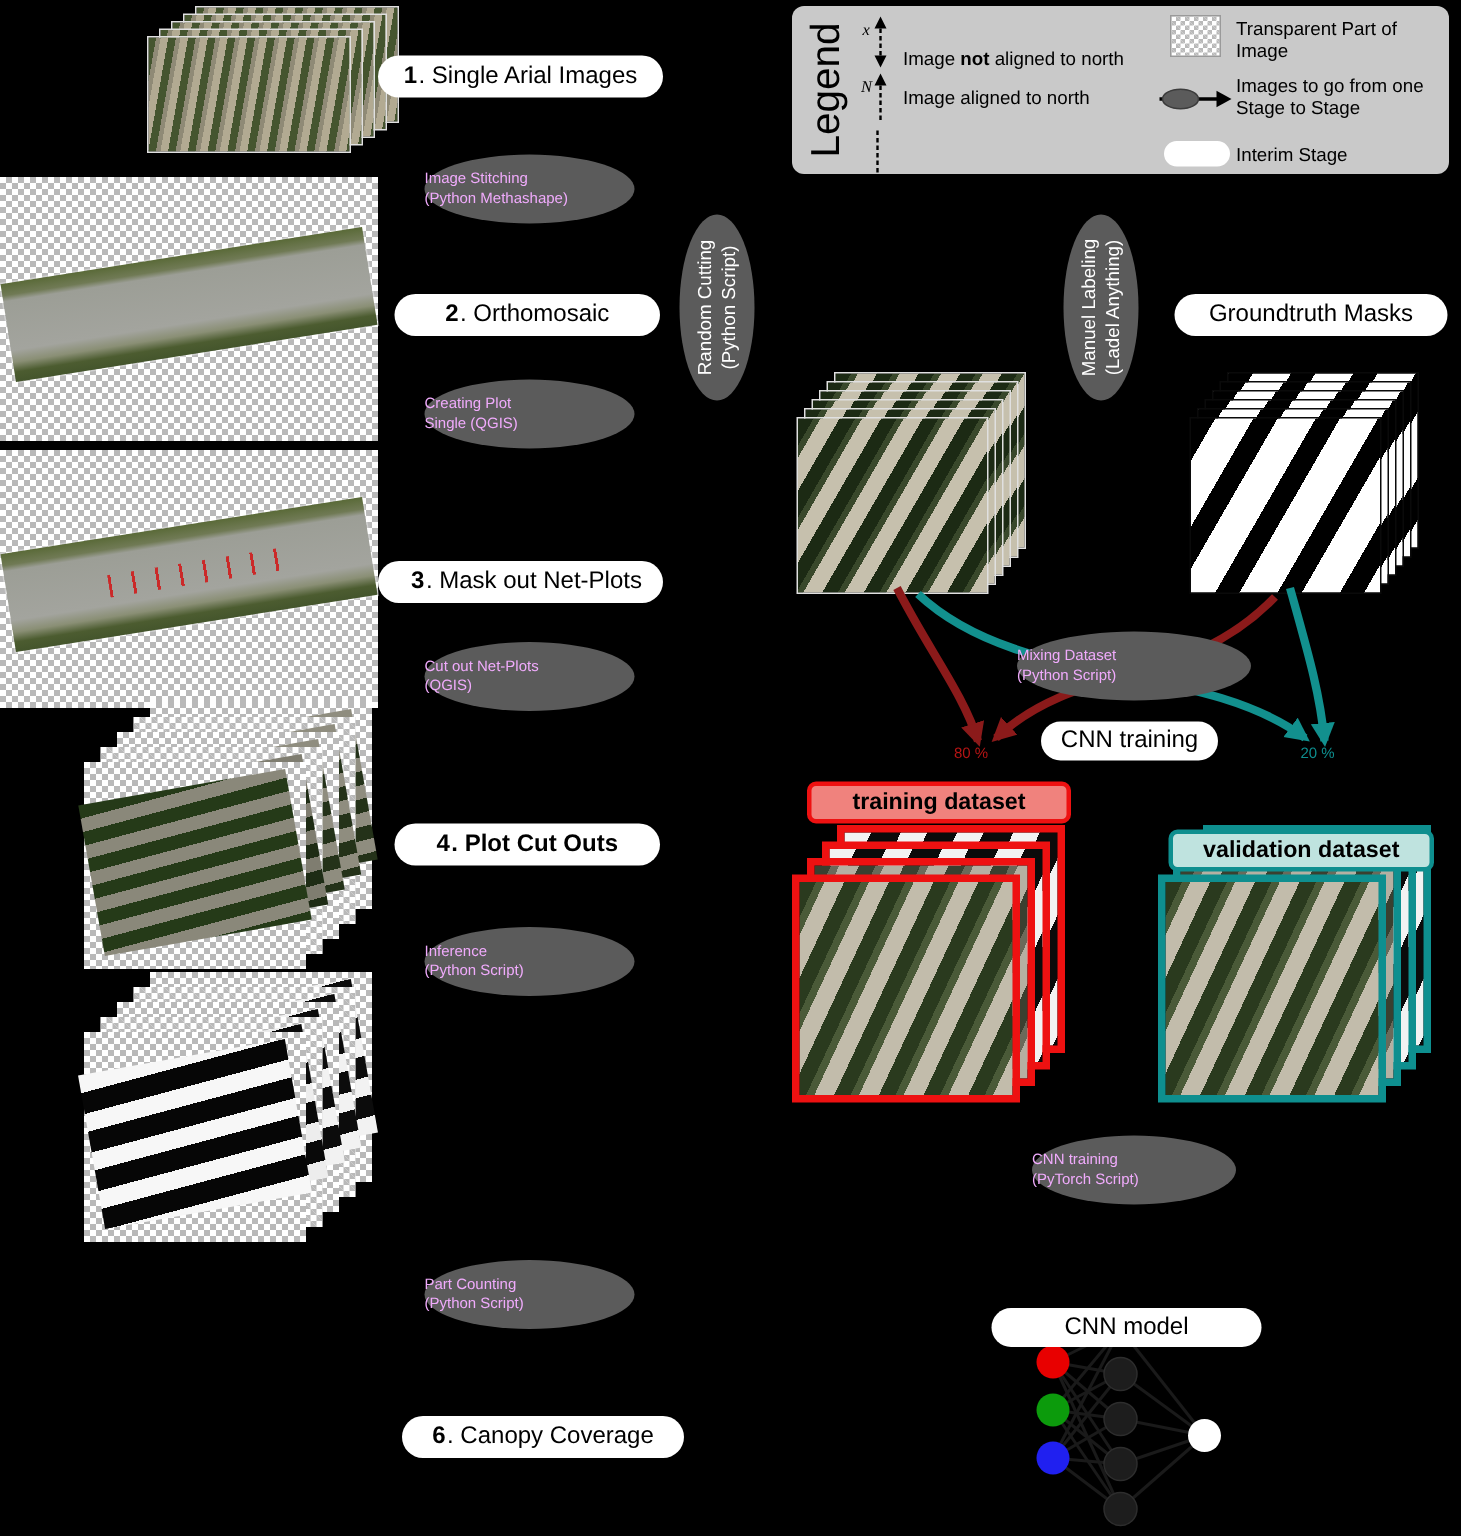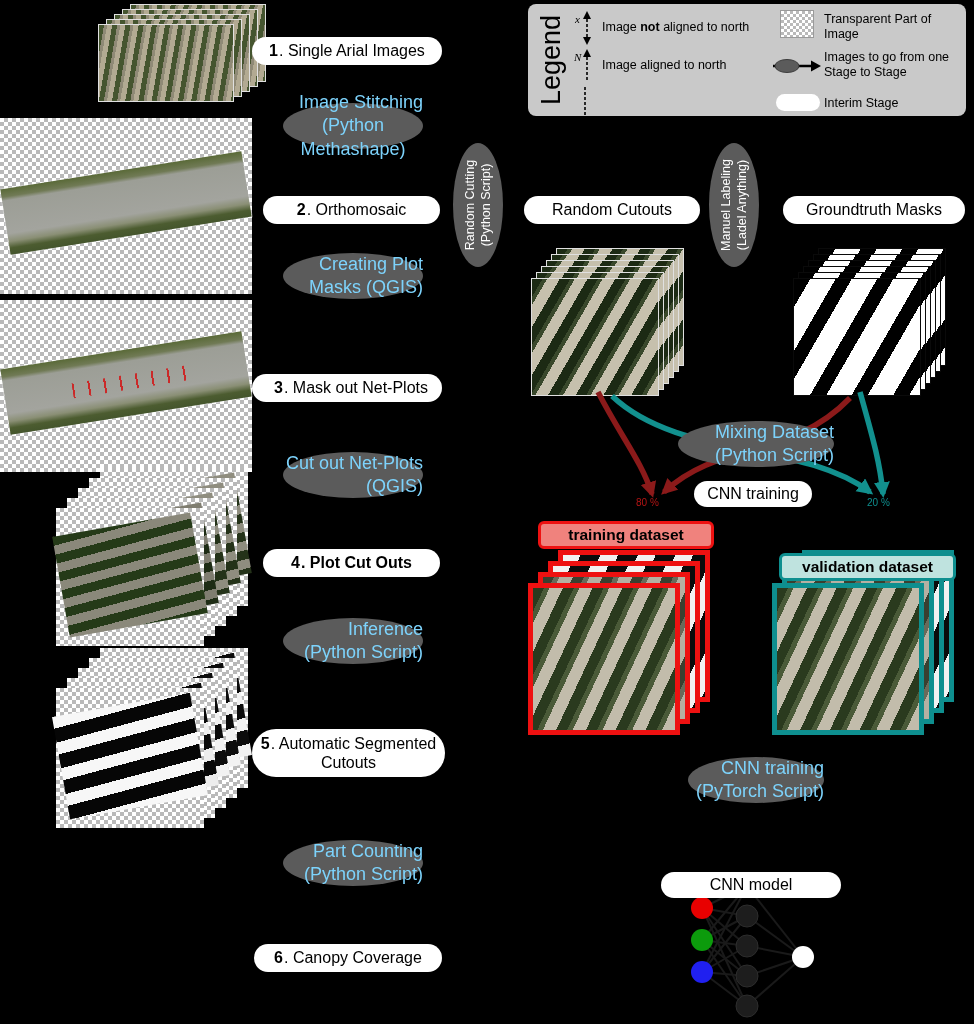--- a/index.html
+++ b/index.html
@@ -8,23 +8,23 @@
           font-family:"Liberation Sans", sans-serif; overflow:hidden; }
   .abs { position:absolute; }
 
   
   .stage { position:absolute; background:#fff; color:#000; border-radius:16px;
            display:flex; align-items:center; justify-content:center;
            font-size:16px; line-height:1.2; text-align:center; padding:3px 8px; z-index:6; }
   .stage b { margin-right:1px; }
 
   
-  .m-ellipse { position:absolute; background:var(--method_gray,#5b5b5b); color:#7dd3fc;
-               border-radius:50%; display:flex; flex-direction:column; align-items:flex-end;
-               justify-content:center; font-size:18px; line-height:1.3; text-align:center; z-index:6; }
+  .m-ellipse { position:absolute; background:var(--method_gray,#5b5b5b); color:#f0abfc;
+               border-radius:50%; display:flex; flex-direction:column; align-items:flex-start;
+               justify-content:center; font-size:10px; line-height:1.3; text-align:center; z-index:6; }
   .v-ellipse { position:absolute; background:var(--method_gray,#5b5b5b); border-radius:50%; z-index:6; }
   .v-inner  { position:absolute; left:-37px; top:37px; width:124px; height:50px;
               display:flex; flex-direction:column; align-items:center; justify-content:center;
               color:#fff; font-size:12.5px; line-height:1.3; text-align:center;
               transform:rotate(-90deg); }
 
   
   .checker { background-color:#fff;
     background-image:
       linear-gradient(45deg,#b9b9b9 25%,transparent 25%,transparent 75%,#b9b9b9 75%),
@@ -183,36 +183,33 @@
   </div>
   <div class="stage" style="left:263px;top:196px;width:177px;height:28px;">
     <span><b>2</b><span>. </span><span>Orthomosaic</span></span>
   </div>
   <div class="stage" style="left:252px;top:374px;width:190px;height:28px;padding-left:16px;">
     <span><b>3</b><span>. </span><span>Mask out Net-Plots</span></span>
   </div>
   <div class="stage" style="left:263px;top:549px;width:177px;height:28px;font-weight:bold;">
     <span><b>4</b><span>. </span><span>Plot Cut Outs</span></span>
   </div>
-  <div class="stage" style="left:252px;top:729px;width:193px;height:48px;border-radius:24px;">
-    <span><b>5</b><span>. </span><span>Automatic Segmented Cutouts</span></span>
-  </div>
-  <div class="stage" style="left:254px;top:944px;width:188px;height:28px;">
+  <div class="stage" style="left:268px;top:944px;width:188px;height:28px;">
     <span><b>6</b><span>. </span><span>Canopy Coverage</span></span>
   </div>
 
   <div class="m-ellipse" style="left:283px;top:103px;width:140px;height:46px;">
     <span>Image Stitching</span>
     <span>(Python Methashape)</span>
   </div>
   <div class="m-ellipse" style="left:283px;top:253px;width:140px;height:46px;">
     <span>Creating Plot</span>
-    <span>Masks (QGIS)</span>
-  </div>
-  <div class="m-ellipse" style="left:283px;top:452px;width:140px;height:46px;">
+    <span>Single (QGIS)</span>
+  </div>
+  <div class="m-ellipse" style="left:283px;top:428px;width:140px;height:46px;">
     <span>Cut out Net-Plots</span>
     <span>(QGIS)</span>
   </div>
   <div class="m-ellipse" style="left:283px;top:618px;width:140px;height:46px;">
     <span>Inference</span>
     <span>(Python Script)</span>
   </div>
   <div class="m-ellipse" style="left:283px;top:840px;width:140px;height:46px;">
     <span>Part Counting</span>
     <span>(Python Script)</span>
@@ -224,23 +221,20 @@
       <span>(Python Script)</span>
     </div>
   </div>
   <div class="v-ellipse" style="left:709px;top:143px;width:50px;height:124px;">
     <div class="v-inner">
       <span>Manuel Labeling</span>
       <span>(Ladel Anything)</span>
     </div>
   </div>
 
-  <div class="stage" style="left:524px;top:196px;width:176px;height:28px;">
-    <span>Random Cutouts</span>
-  </div>
   <div class="stage" style="left:783px;top:196px;width:182px;height:28px;">
     <span>Groundtruth Masks</span>
   </div>
 
   <div class="m-ellipse" style="left:678px;top:421px;width:156px;height:46px;">
     <span>Mixing Dataset</span>
     <span>(Python Script)</span>
   </div>
 
   <div class="stage" style="left:694px;top:481px;width:118px;height:26px;">
@@ -302,21 +296,21 @@
 
   <div class="legend" style="left:528px;top:4px;width:438px;height:112px;">
     <div class="legend-title">Legend</div>
 
     <svg class="abs" style="left:46px;top:6px;" width="22" height="36" viewBox="0 0 22 36">
       <text x="1" y="13" font-size="11" font-style="italic" font-family="Liberation Serif, serif" fill="#000">x</text>
       <line x1="13" y1="9" x2="13" y2="28" stroke="#000" stroke-width="1.6" stroke-dasharray="3 2"></line>
       <path d="M13,1 L9,9 L17,9 z" fill="#000"></path>
       <path d="M13,35 L9,27 L17,27 z" fill="#000"></path>
     </svg>
-    <div class="lg-label" style="left:74px;top:16px;width:190px;">
+    <div class="lg-label" style="left:74px;top:28px;width:190px;">
       <span>Image </span><b>not</b><span> aligned to north</span>
     </div>
 
     <svg class="abs" style="left:46px;top:44px;" width="22" height="36" viewBox="0 0 22 36">
       <text x="0" y="13" font-size="11" font-style="italic" font-family="Liberation Serif, serif" fill="#000">N</text>
       <line x1="13" y1="9" x2="13" y2="32" stroke="#000" stroke-width="1.6" stroke-dasharray="3 2"></line>
       <path d="M13,1 L9,9 L17,9 z" fill="#000"></path>
     </svg>
     <div class="lg-label" style="left:74px;top:54px;width:190px;">Image aligned to north</div>
 

